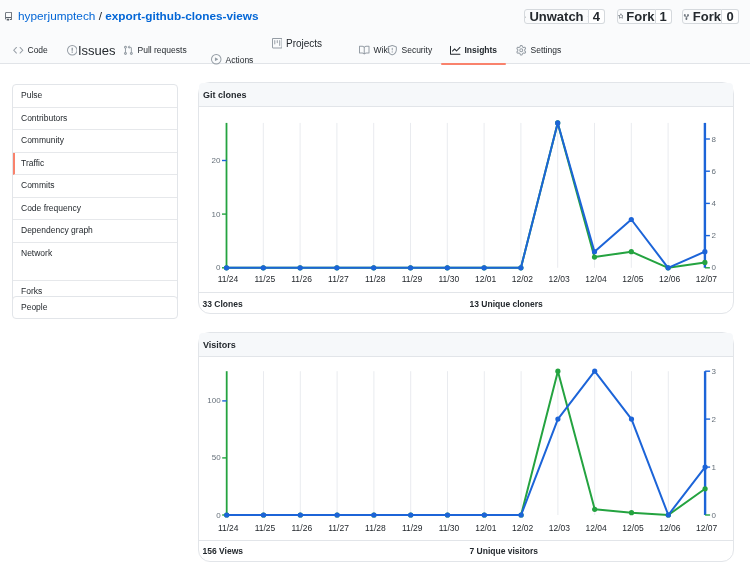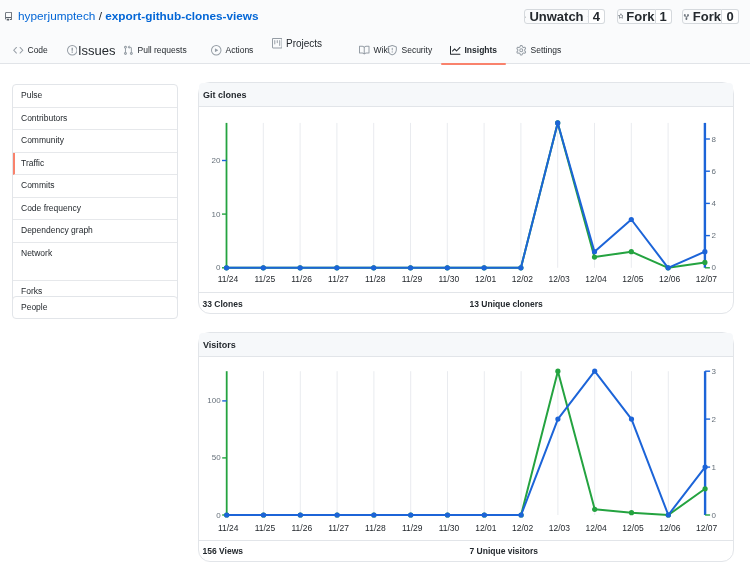--- a/index.html
+++ b/index.html
@@ -64,21 +64,21 @@
         <path d="M8 1.5a6.5 6.5 0 1 0 0 13 6.5 6.5 0 0 0 0-13ZM0 8a8 8 0 1 1 16 0A8 8 0 0 1 0 8Zm9.06-3.75v4.5H6.94v-4.5h2.12Zm0 5.75v1.75H6.94V10h2.12Z"></path>
       </svg>
       <span>Issues</span>
     </div>
   <div style="position:absolute;left:123px;top:36px;height:28.5px;display:flex;align-items:center;gap:4px;font-size:8.5px;font-weight:400;color:#24292e">
       <svg width="10.5" height="10.5" viewBox="0 0 16 16" style="fill:#959da5;">
         <path d="M1.5 3.25a2.25 2.25 0 1 1 3 2.122v5.256a2.251 2.251 0 1 1-1.5 0V5.372A2.25 2.25 0 0 1 1.5 3.25Zm5.677-.177L9.573.677A.25.25 0 0 1 10 .854V2.5h1A2.5 2.5 0 0 1 13.5 5v5.628a2.251 2.251 0 1 1-1.5 0V5a1 1 0 0 0-1-1h-1v1.646a.25.25 0 0 1-.427.177L7.177 3.427a.25.25 0 0 1 0-.354ZM3.75 2.5a.75.75 0 1 0 0 1.5.75.75 0 0 0 0-1.5Zm0 9.5a.75.75 0 1 0 0 1.5.75.75 0 0 0 0-1.5Zm8.25.75a.75.75 0 1 0 1.5 0 .75.75 0 0 0-1.5 0Z"></path>
       </svg>
       <span>Pull requests</span>
     </div>
-  <div style="position:absolute;left:211px;top:36px;height:28.5px;display:flex;align-items:center;gap:4px;font-size:8.5px;font-weight:400;color:#24292e">
+  <div style="position:absolute;left:211px;top:36px;height:28.5px;display:flex;align-items:flex-end;gap:4px;font-size:8.5px;font-weight:400;color:#24292e">
       <svg width="10.5" height="10.5" viewBox="0 0 16 16" style="fill:#959da5;">
         <path d="M8 0a8 8 0 1 1 0 16A8 8 0 0 1 8 0ZM1.5 8a6.5 6.5 0 1 0 13 0 6.5 6.5 0 0 0-13 0Zm4.879-2.773 4.264 2.559a.25.25 0 0 1 0 .428l-4.264 2.559A.25.25 0 0 1 6 10.559V5.442a.25.25 0 0 1 .379-.215Z"></path>
       </svg>
       <span>Actions</span>
     </div>
   <div style="position:absolute;left:271.5px;top:20px;height:28.5px;display:flex;align-items:flex-end;gap:4px;font-size:10px;font-weight:400;color:#24292e">
       <svg width="10.5" height="10.5" viewBox="0 0 16 16" style="fill:#959da5;">
         <path d="M1.75 0h12.5C15.216 0 16 .784 16 1.75v12.5A1.75 1.75 0 0 1 14.25 16H1.75A1.75 1.75 0 0 1 0 14.25V1.75C0 .784.784 0 1.75 0ZM1.5 1.75v12.5c0 .138.112.25.25.25h12.5a.25.25 0 0 0 .25-.25V1.75a.25.25 0 0 0-.25-.25H1.75a.25.25 0 0 0-.25.25ZM11.75 3a.75.75 0 0 1 .75.75v7.5a.75.75 0 0 1-1.5 0v-7.5a.75.75 0 0 1 .75-.75Zm-8.25.75a.75.75 0 0 1 1.5 0v5.5a.75.75 0 0 1-1.5 0ZM8 3a.75.75 0 0 1 .75.75v3.5a.75.75 0 0 1-1.5 0v-3.5A.75.75 0 0 1 8 3Z"></path>
       </svg>
       <span>Projects</span>

